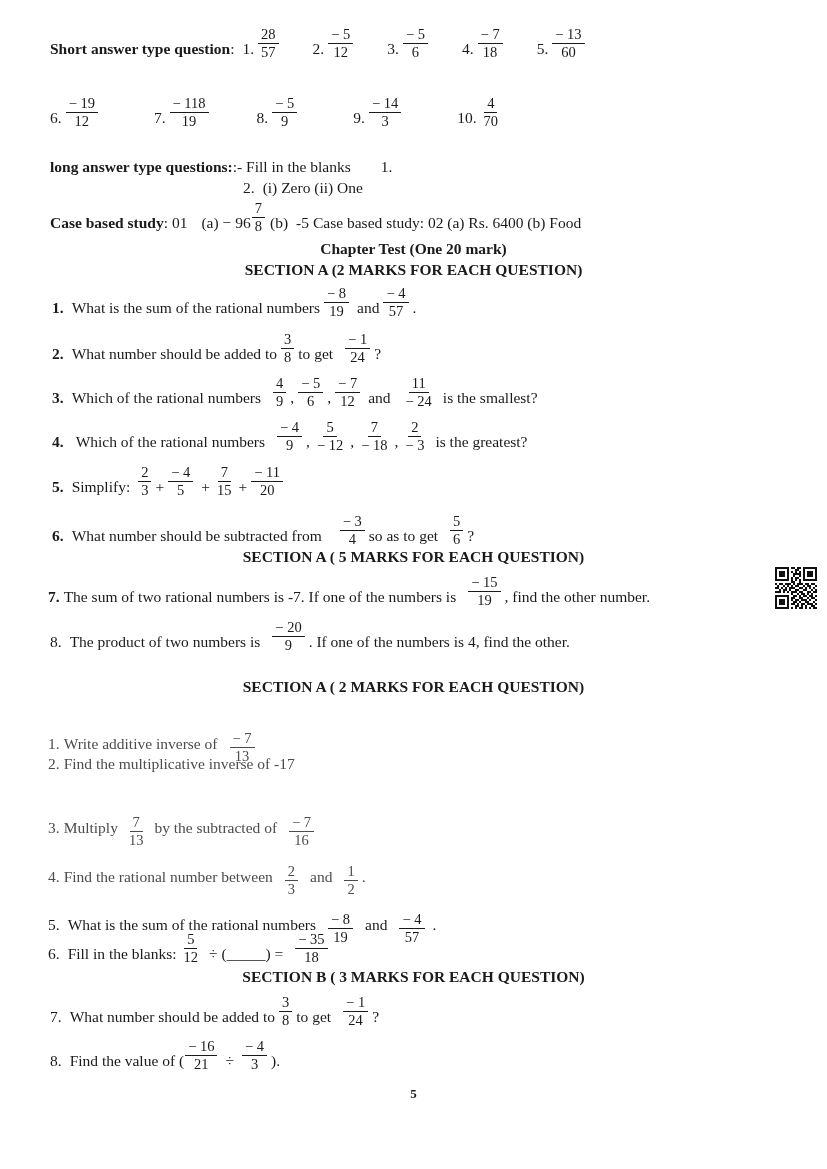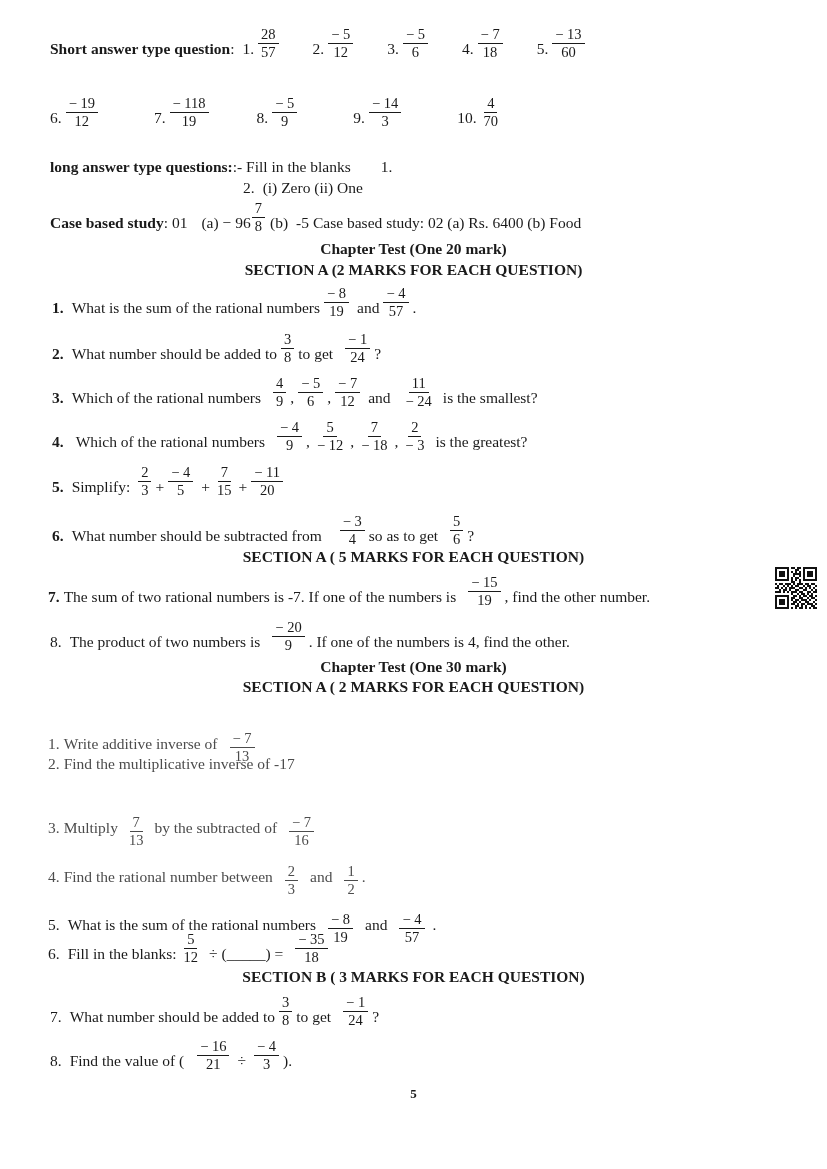--- a/index.html
+++ b/index.html
@@ -377,21 +377,20 @@
     <span class="sp w8"></span>
     <span>The product of two numbers is</span>
     <span class="sp w8"></span>
     <span class="frac">
       <span class="num">− 20</span>
       <span class="den">9</span>
     </span>
     <span>. If one of the numbers is 4, find the other.</span>
   </div>
 
-  <div class="ctr" style="top:658px;">Chapter Test (One 30 mark)</div>
   <div class="ctr" style="top:678px;">SECTION A ( 2 MARKS FOR EACH QUESTION)</div>
 
   <div class="row gray" style="left:48px; top:727px;">
     <span>1.</span>
     <span class="sp w4"></span>
     <span>Write additive inverse of</span>
     <span class="sp w8"></span>
     <span class="frac base gray">
       <span class="num">− 7</span>
       <span class="den">13</span>
@@ -496,21 +495,21 @@
       <span class="num">− 1</span>
       <span class="den">24</span>
     </span>
     <span>?</span>
   </div>
 
   <div class="row" style="left:50px; top:1044px;">
     <span>8.</span>
     <span class="sp w8"></span>
     <span>Find the value of (</span>
-    <span class="frac" style="margin-left:13px;">
+    <span class="frac" style="margin-left:1px;">
       <span class="num">− 16</span>
       <span class="den">21</span>
     </span>
     <span class="sp w4"></span>
     <span>÷</span>
     <span class="sp w4"></span>
     <span class="frac">
       <span class="num">− 4</span>
       <span class="den">3</span>
     </span>

